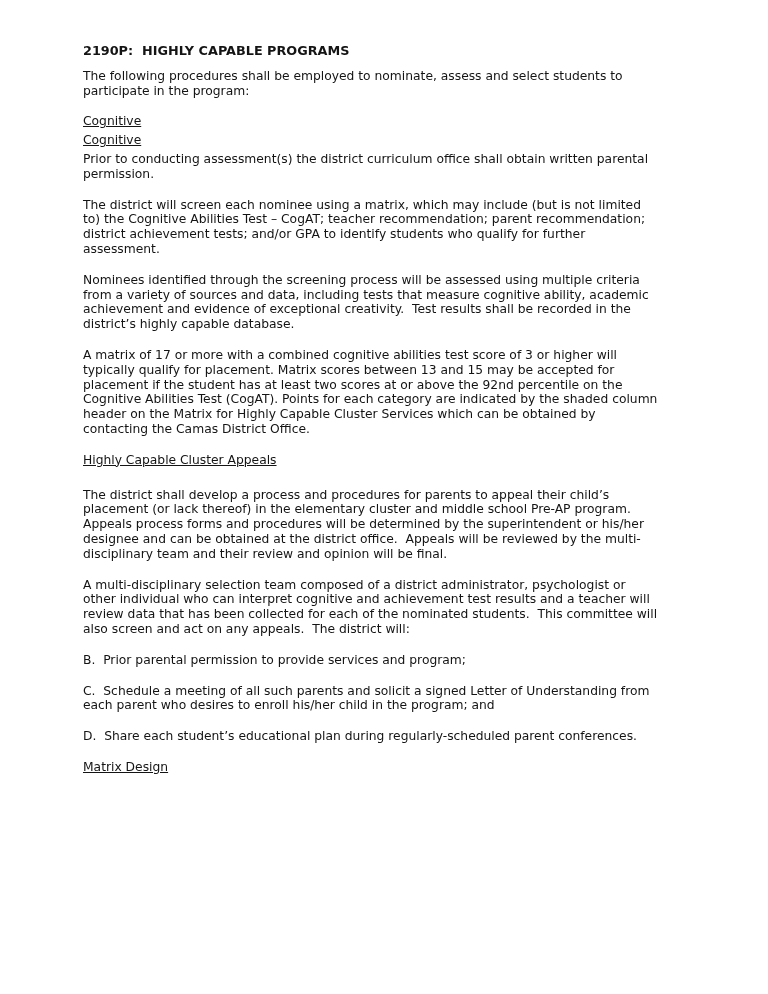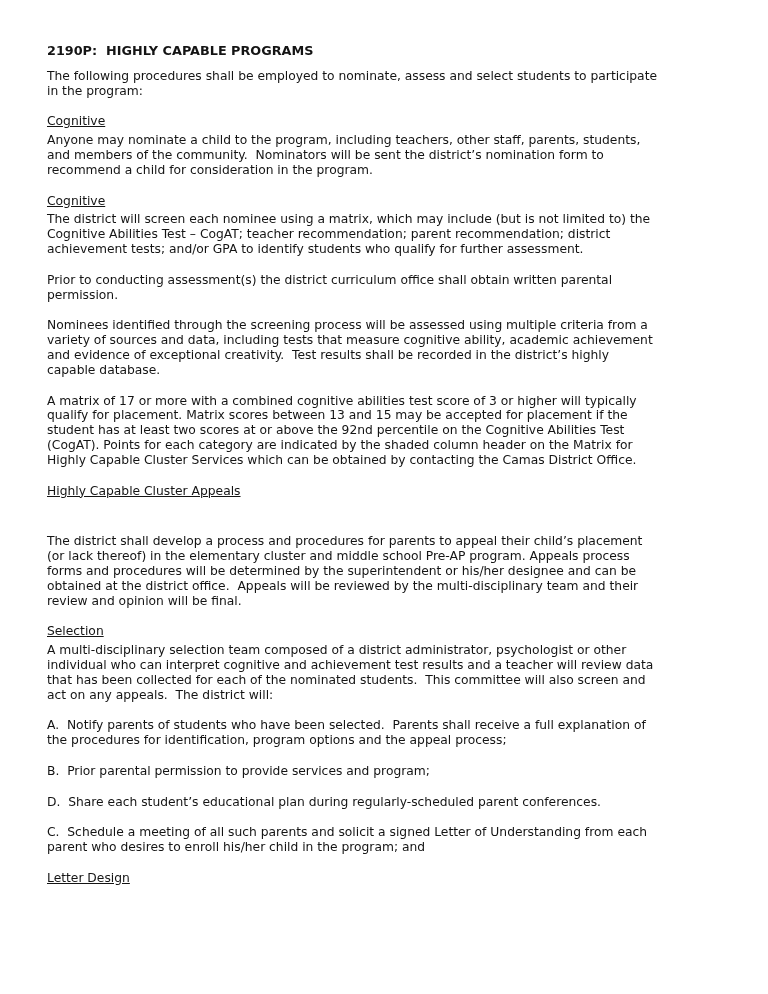--- a/index.html
+++ b/index.html
@@ -5,21 +5,21 @@
   html, body {
     margin: 0;
     padding: 0;
     background: #ffffff;
   }
   .page {
     box-sizing: border-box;
     width: 768px;
     min-height: 994px;
     background: #ffffff;
-    padding: 44px 91px 40px 47px;
+    padding: 44px 91px 40px 83px;
     font-family: "DejaVu Sans", "Liberation Sans", sans-serif;
     font-size: 12.3px;
     line-height: 14.8px;
     color: #141414;
   }
   .title {
     font-weight: bold;
     font-size: 12.8px;
     margin: 0 0 10px 0;
     white-space: pre-wrap;
@@ -27,45 +27,42 @@
   p {
     margin: 0 16px 16px 0;
     white-space: pre-wrap;
   }
   .h {
     text-decoration: underline;
     margin: 0 0 4px 0;
     white-space: pre-wrap;
   }
   .h.spaced {
-    margin-bottom: 36px;
+    margin-bottom: 20px;
   }
 </style>
 </head>
 <body>
 
 <div class="page">
   <div class="title">2190P:  HIGHLY CAPABLE PROGRAMS</div>
 
   <p>The following procedures shall be employed to nominate, assess and select students to participate in the program:</p>
 
   <div class="h">Cognitive</div>
-  <p>Anyone may nominate a child to the program, including teachers, other staff, parents, students, and members of the community.  Nominators will be sent the district’s nomination form to recommend a child for consideration in the program.</p>
 
   <div class="h">Cognitive</div>
+  <p>Prior to conducting assessment(s) the district curriculum office shall obtain written parental permission.</p>
   <p>The district will screen each nominee using a matrix, which may include (but is not limited to) the Cognitive Abilities Test – CogAT; teacher recommendation; parent recommendation; district achievement tests; and/or GPA to identify students who qualify for further assessment.</p>
-  <p>Prior to conducting assessment(s) the district curriculum office shall obtain written parental permission.</p>
   <p>Nominees identified through the screening process will be assessed using multiple criteria from a variety of sources and data, including tests that measure cognitive ability, academic achievement and evidence of exceptional creativity.  Test results shall be recorded in the district’s highly capable database.</p>
 
   <p>A matrix of 17 or more with a combined cognitive abilities test score of 3 or higher will typically qualify for placement. Matrix scores between 13 and 15 may be accepted for placement if the student has at least two scores at or above the 92nd percentile on the Cognitive Abilities Test (CogAT). Points for each category are indicated by the shaded column header on the Matrix for Highly Capable Cluster Services which can be obtained by contacting the Camas District Office.</p>
 
   <div class="h spaced">Highly Capable Cluster Appeals</div>
   <p>The district shall develop a process and procedures for parents to appeal their child’s placement (or lack thereof) in the elementary cluster and middle school Pre-AP program. Appeals process forms and procedures will be determined by the superintendent or his/her designee and can be obtained at the district office.  Appeals will be reviewed by the multi-disciplinary team and their review and opinion will be final.</p>
 
-  <div class="h">Selection</div>
   <p>A multi-disciplinary selection team composed of a district administrator, psychologist or other individual who can interpret cognitive and achievement test results and a teacher will review data that has been collected for each of the nominated students.  This committee will also screen and act on any appeals.  The district will:</p>
-  <p class="li">A.  Notify parents of students who have been selected.  Parents shall receive a full explanation of the procedures for identification, program options and the appeal process;</p>
   <p class="li">B.  Prior parental permission to provide services and program;</p>
+  <p class="li">C.  Schedule a meeting of all such parents and solicit a signed Letter of Understanding from each parent who desires to enroll his/her child in the program; and</p>
   <p class="li">D.  Share each student’s educational plan during regularly-scheduled parent conferences.</p>
-  <p class="li">C.  Schedule a meeting of all such parents and solicit a signed Letter of Understanding from each parent who desires to enroll his/her child in the program; and</p>
 
-  <div class="h">Letter Design</div>
+  <div class="h">Matrix Design</div>
 </div>
 
 </body></html>

